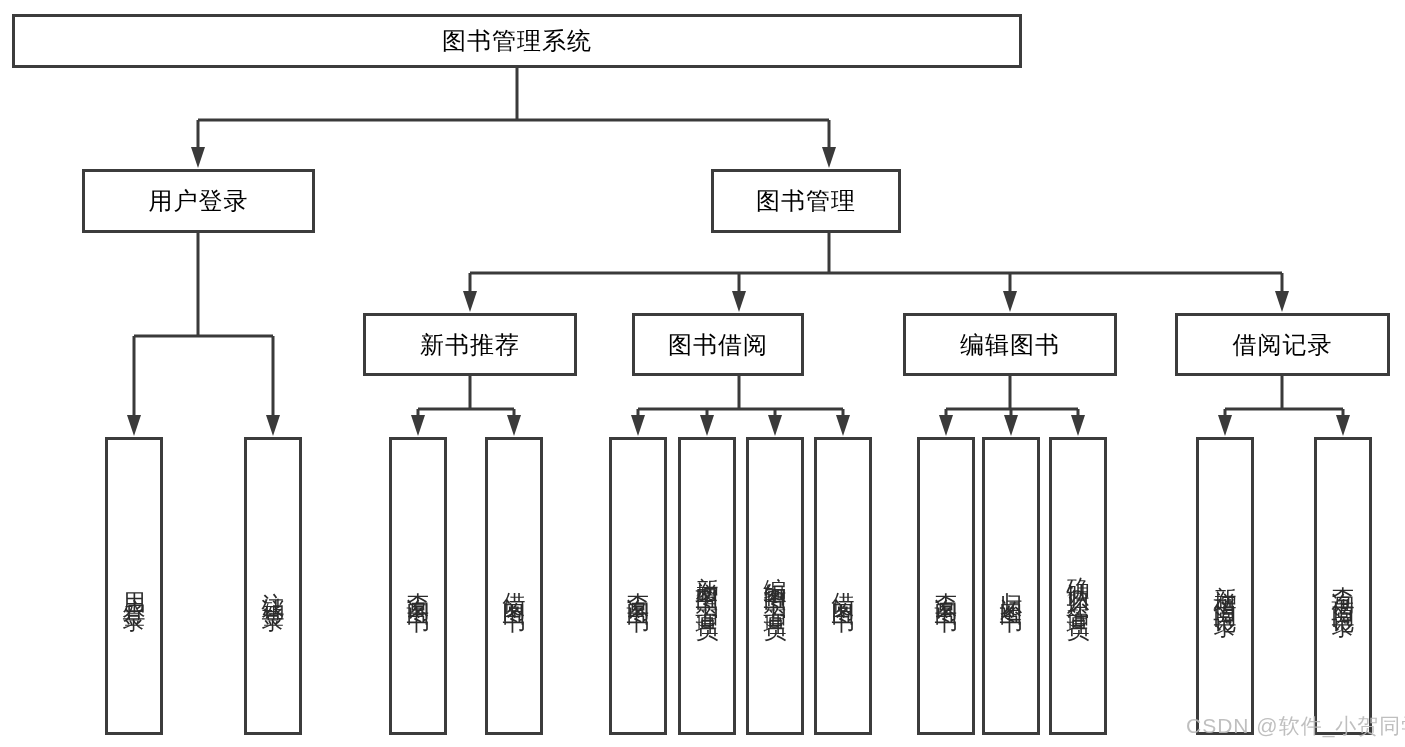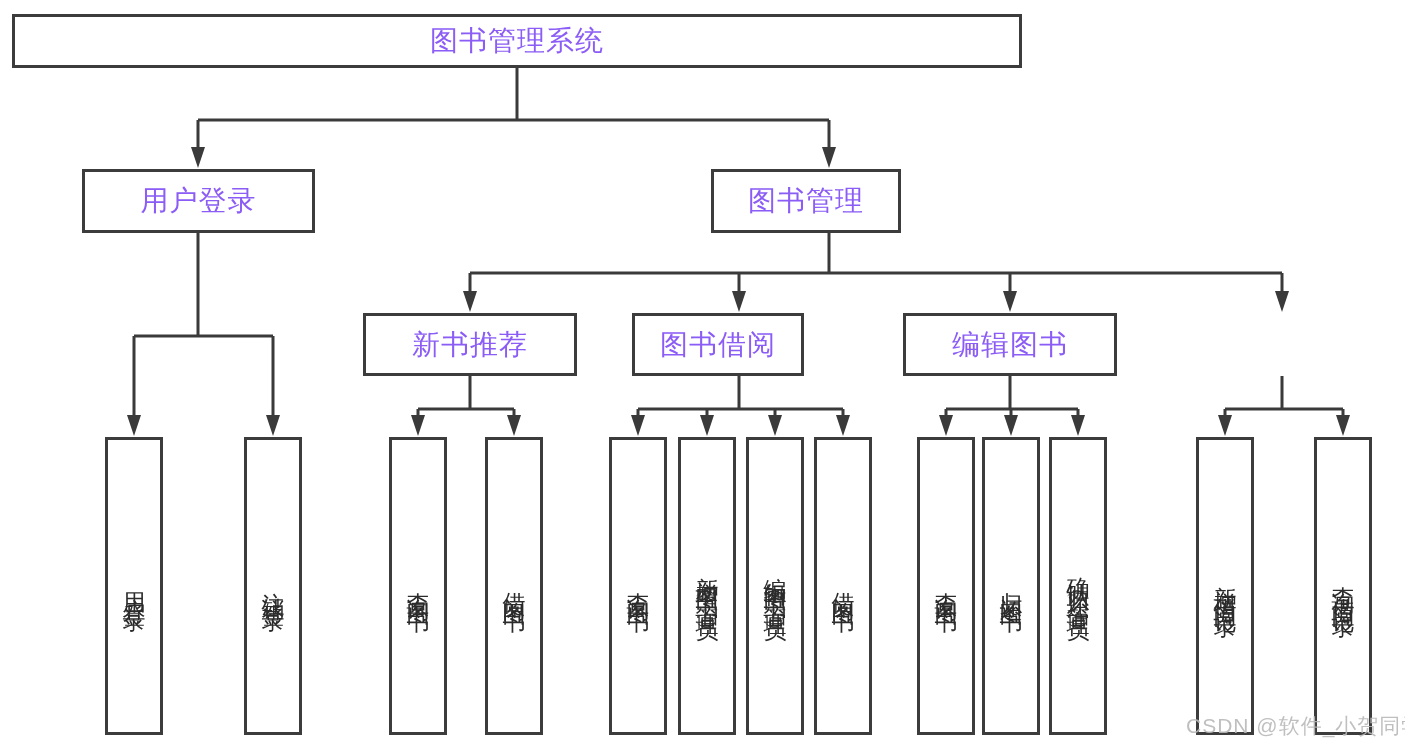--- a/index.html
+++ b/index.html
@@ -20,22 +20,22 @@
     position: absolute;
     box-sizing: border-box;
     background: #ffffff;
     border: 3px solid #3c3c3c;
     display: flex;
     align-items: center;
     justify-content: center;
     z-index: 2;
   }
   .node .label {
-    font-size: 28px;
-    color: #8b5cf6;
+    font-size: 24px;
+    color: #000000;
     letter-spacing: 1px;
     white-space: nowrap;
   }
   .leaf {
     width: 58px;
     height: 298px;
     top: 437px;
   }
   .leaf .vlabel {
     writing-mode: vertical-lr;
@@ -115,20 +115,23 @@
 
   <div class="node" style="left:363px; top:313px; width:214px; height:63px">
     <span class="label">新书推荐</span>
   </div>
   <div class="node" style="left:632px; top:313px; width:172px; height:63px">
     <span class="label">图书借阅</span>
   </div>
   <div class="node" style="left:903px; top:313px; width:214px; height:63px">
     <span class="label">编辑图书</span>
   </div>
+  <div class="node" style="left:1175px; top:313px; width:215px; height:63px">
+    <span class="label">借阅记录</span>
+  </div>
 
   <div class="node leaf" style="left:105px">
     <span class="vlabel">用户登录</span>
   </div>
   <div class="node leaf" style="left:244px">
     <span class="vlabel">注销登录</span>
   </div>
 
   <div class="node leaf" style="left:389px">
     <span class="vlabel">查询图书</span>

